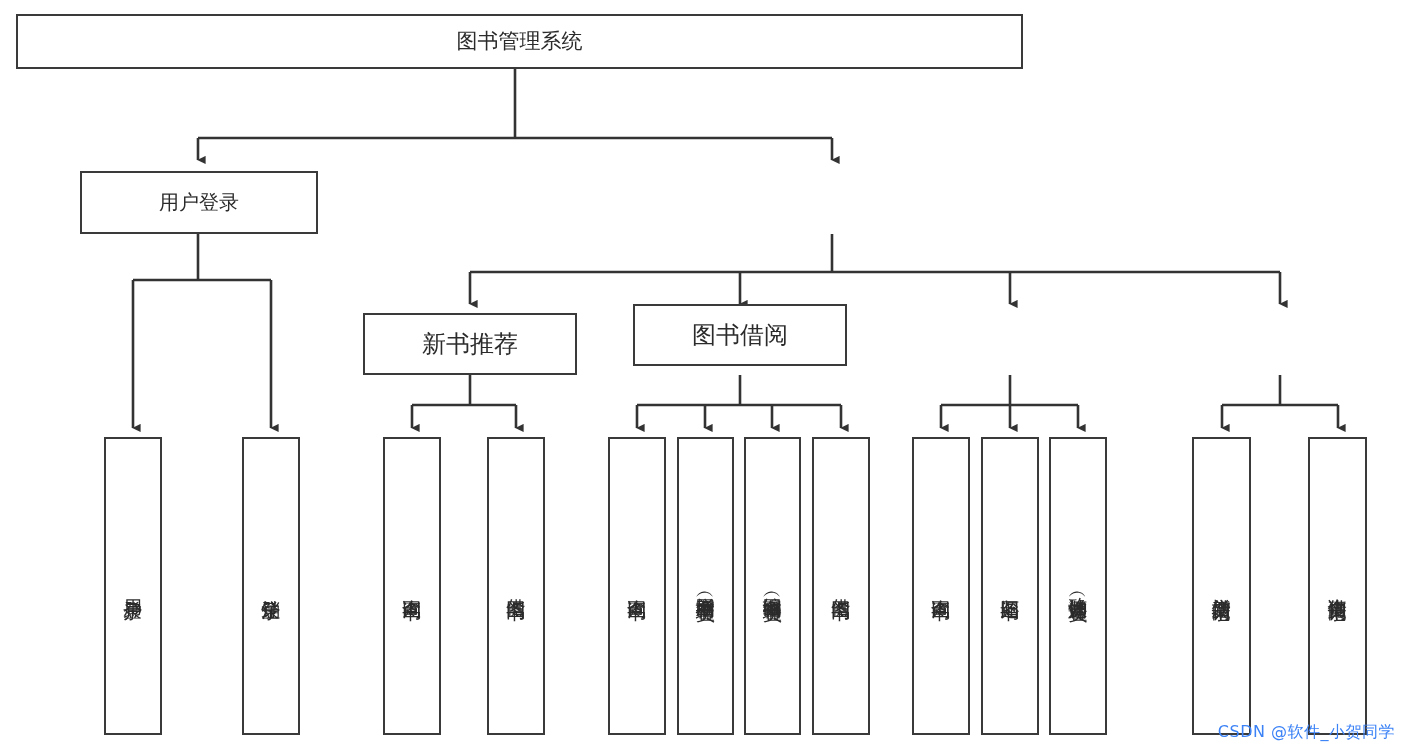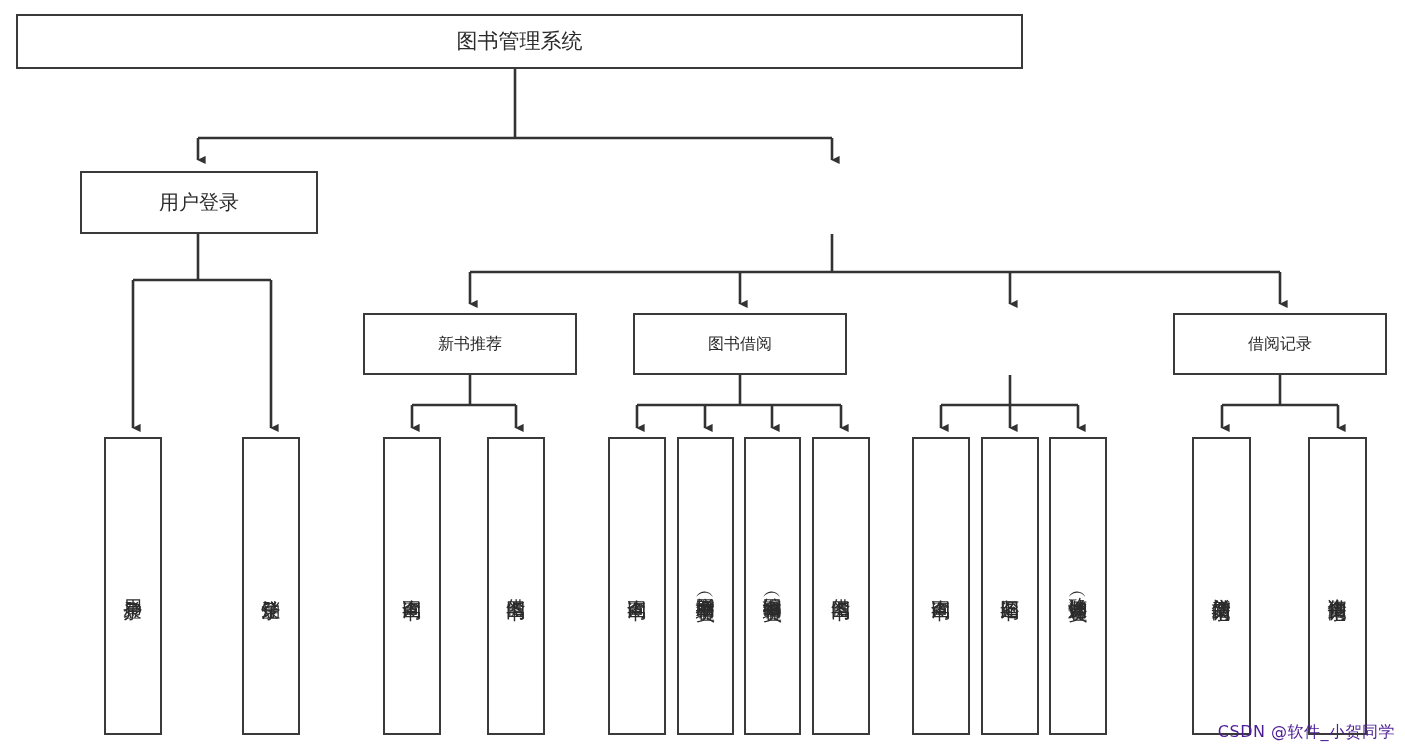--- a/index.html
+++ b/index.html
@@ -33,40 +33,40 @@
     border: 2px solid #3a3a3a;
     display: flex;
     align-items: center;
     justify-content: center;
     text-align: center;
     color: #2b2b2b;
     line-height: 1.12;
   }
   .node.level0 { font-size: 21px; }
   .node.level1 { font-size: 20px; }
-  .node.level2 { font-size: 16px; }
+  .node.level2 { font-size: 24px; }
   .node.leaf {
     font-size: 19px;
     writing-mode: vertical-rl;
     text-orientation: upright;
     padding: 8px 0;
     letter-spacing: 1px;
   }
   .node.leaf .lbl {
     writing-mode: vertical-rl;
     text-orientation: upright;
     display: block;
     white-space: nowrap;
   }
   .watermark {
     position: absolute;
     right: 10px;
     bottom: 4px;
     font-size: 16px;
-    color: #4c1d95;
+    color: #3b82f6;
     white-space: nowrap;
     letter-spacing: 0.5px;
   }
 </style>
 </head>
 <body>
 
 <div id="diagram-root">
 
   <svg class="edges" viewBox="0 0 1405 747" xmlns="http://www.w3.org/2000/svg">
@@ -123,25 +123,22 @@
     <span class="lbl">图书管理系统</span>
   </div>
 
   <div class="node level1" style="left:80px; top:171px; width:238px; height:63px;">
     <span class="lbl">用户登录</span>
   </div>
 
   <div class="node level2" style="left:363px; top:313px; width:214px; height:62px;">
     <span class="lbl">新书推荐</span>
   </div>
-  <div class="node level2" style="left:633px; top:313px; width:214px; height:62px;">
+  <div class="node level2" style="left:633px; top:304px; width:214px; height:62px;">
     <span class="lbl">图书借阅</span>
-  </div>
-  <div class="node level2" style="left:1173px; top:313px; width:214px; height:62px;">
-    <span class="lbl">借阅记录</span>
   </div>
 
   <div class="node leaf" style="left:104px; top:437px; width:58px; height:298px;">
     <span class="lbl">用户登录</span>
   </div>
   <div class="node leaf" style="left:242px; top:437px; width:58px; height:298px;">
     <span class="lbl">注销登录</span>
   </div>
 
   <div class="node leaf" style="left:383px; top:437px; width:58px; height:298px;">

